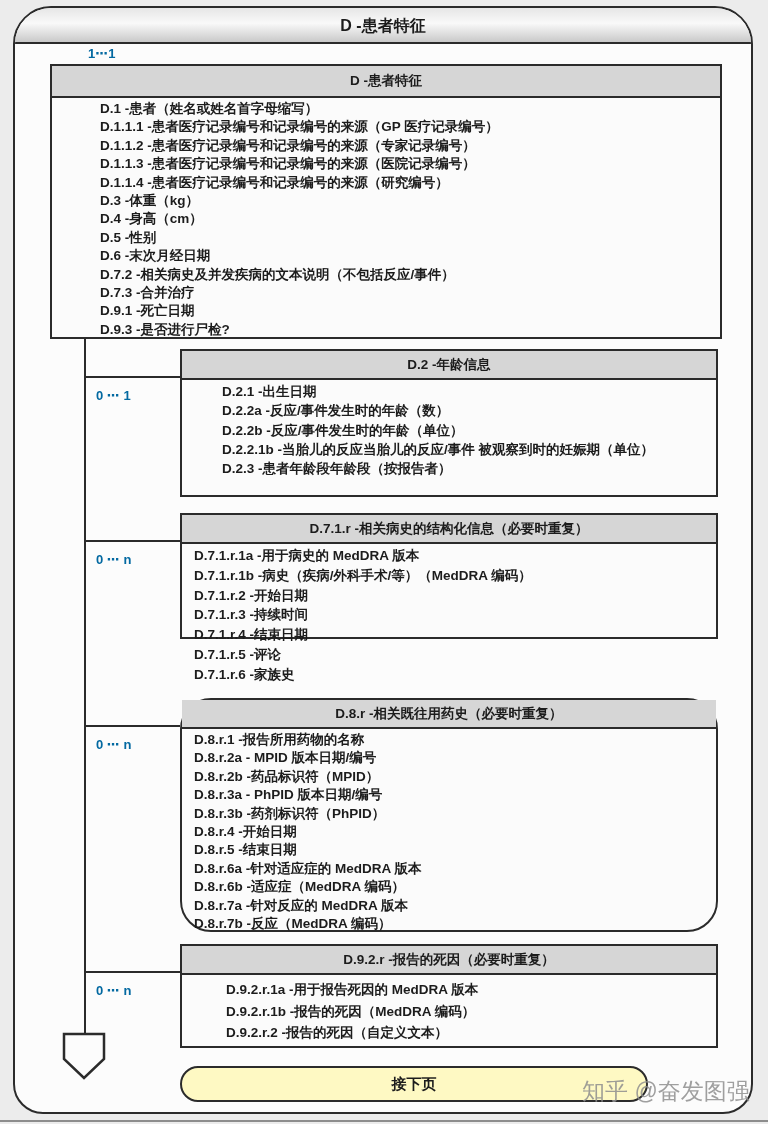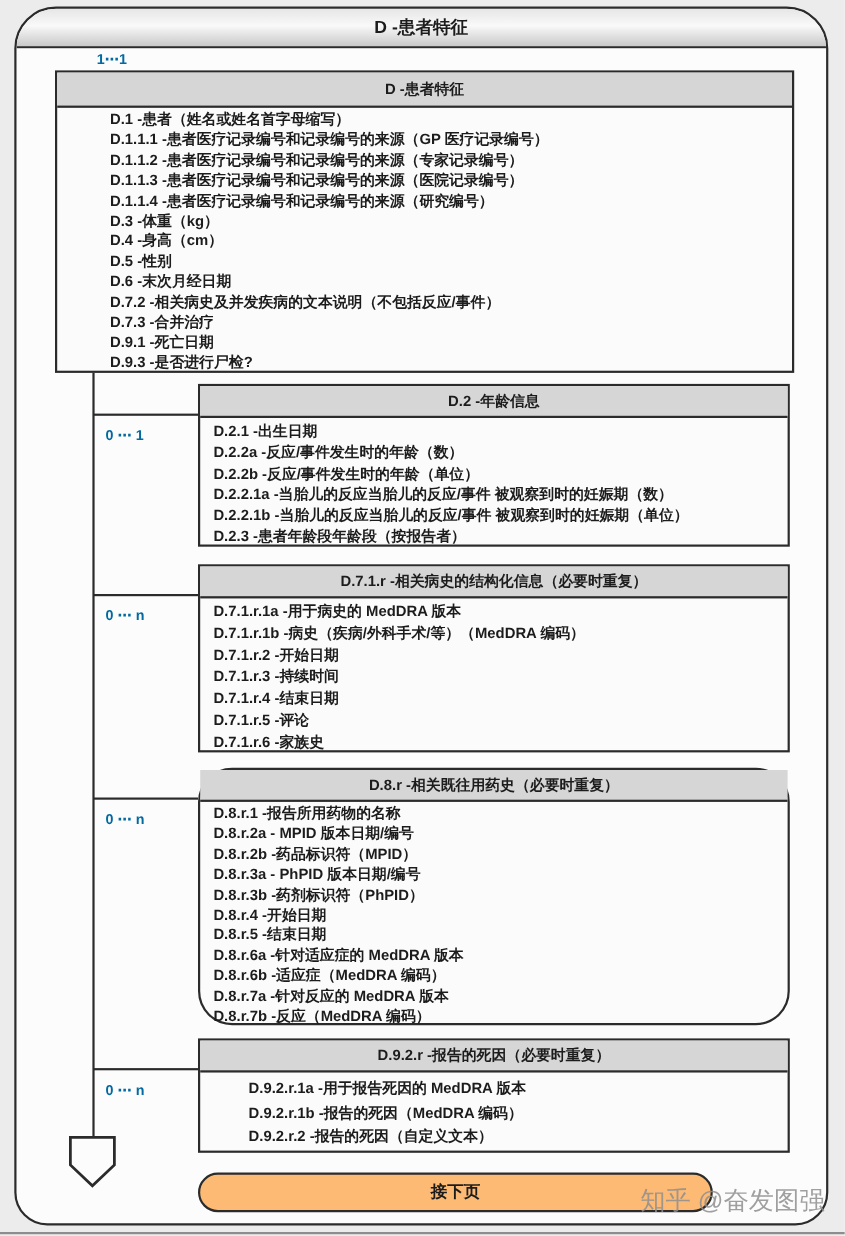--- a/index.html
+++ b/index.html
@@ -50,22 +50,22 @@
   .main-box { left: 50px; top: 64px; width: 672px; height: 275px; }
   .main-box .hdr { height: 32px; line-height: 30px; }
   .main-box .body { padding: 2px 8px 0 8px; margin-left: 40px; }
   .main-box .body div { line-height: 18.4px; }
 
   .sec { left: 180px; width: 538px; }
   .sec .hdr { height: 29px; line-height: 27px; }
   .sec .body { padding: 2px 10px 0 12px; }
 
   #sec0 { top: 349px; height: 148px; }
-  #sec0 .body div { line-height: 19.3px; }
-  #sec1 { top: 513px; height: 171px; }
+  #sec0 .body div { line-height: 19.3px; margin-left: 28px; }
+  #sec1 { top: 513px; height: 126px; }
   #sec1 .body div { line-height: 19.8px; }
   #sec2 { top: 698px; height: 234px; border-radius: 31px; }
   #sec2 .body div { line-height: 18.4px; }
   #sec3 { top: 944px; height: 104px; }
   #sec3 .body { padding-top: 4px; padding-left: 44px; }
   #sec3 .body div { line-height: 21.5px; }
 
   
   .trunk { position: absolute; left: 84px; top: 339px; width: 2px; height: 695px; background: #2b2b2b; }
   .branch { position: absolute; left: 85px; width: 95px; height: 2px; background: #2b2b2b; }
@@ -78,21 +78,21 @@
   #card1 { left: 96px; top: 552px; }
   #card2 { left: 96px; top: 737px; }
   #card3 { left: 96px; top: 983px; }
   #rootcard { left: 88px; top: 46px; }
 
   .arrow-wrap { position: absolute; left: 62px; top: 1032px; width: 44px; height: 48px; }
 
   .pill {
     position: absolute; left: 180px; top: 1066px; width: 468px; height: 36px;
     border: 2px solid #2b2b2b; border-radius: 18px;
-    background: #fdba74; text-align: center;
+    background: #fef9c3; text-align: center;
   }
   .pill span { line-height: 32px; font-size: 15px; font-weight: bold; }
 
   .watermark {
     position: absolute; left: 582px; top: 1076px;
     font-size: 23px; color: #8f8f8f; opacity: 0.85; white-space: nowrap;
     font-weight: normal;
   }
 
   .bottom-edge { position: absolute; left: 0; top: 1120px; width: 768px; height: 2px; background: #5a5a5a; opacity: .65; }
@@ -139,21 +139,20 @@
   <div class="card-label" id="card1">0 ⋯ n</div>
   <div class="card-label" id="card2">0 ⋯ n</div>
   <div class="card-label" id="card3">0 ⋯ n</div>
 
   <div class="node sec" id="sec0">
     <div class="hdr">D.2 -年龄信息</div>
     <div class="body">
         <div>D.2.1 -出生日期</div>
         <div>D.2.2a -反应/事件发生时的年龄（数）</div>
         <div>D.2.2b -反应/事件发生时的年龄（单位）</div>
-        <div>D.2.2.1a -当胎儿的反应当胎儿的反应/事件 被观察到时的妊娠期（数）</div>
         <div>D.2.2.1b -当胎儿的反应当胎儿的反应/事件 被观察到时的妊娠期（单位）</div>
         <div>D.2.3 -患者年龄段年龄段（按报告者）</div>
       </div>
   </div>
 
   <div class="node sec" id="sec1">
     <div class="hdr">D.7.1.r -相关病史的结构化信息（必要时重复）</div>
     <div class="body">
         <div>D.7.1.r.1a -用于病史的 MedDRA 版本</div>
         <div>D.7.1.r.1b -病史（疾病/外科手术/等）（MedDRA 编码）</div>

